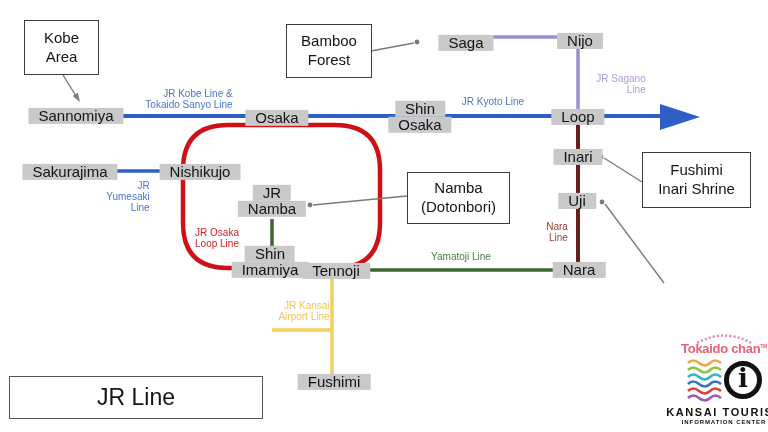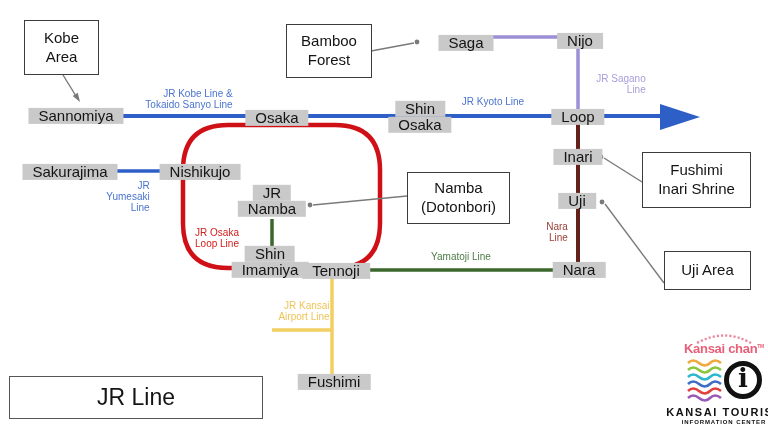--- a/index.html
+++ b/index.html
@@ -151,30 +151,29 @@
     </div>
 
   <div class="callout" style="left:286px;top:24px;width:84px;height:52px">Bamboo
 Forest</div>
   <div class="callout" style="left:24px;top:20px;width:73px;height:53px">Kobe
 Area</div>
   <div class="callout" style="left:407px;top:172px;width:101px;height:50px">Namba
 (Dotonbori)</div>
   <div class="callout" style="left:642px;top:152px;width:107px;height:54px">Fushimi
 Inari Shrine</div>
-  <div class="callout" style="left:664px;top:251px;width:85px;height:37px">Uji Area</div>
 
   <div class="legendbox" style="left:9px;top:376px;width:252px;height:41px">JR Line</div>
 
   <div class="logo">
     <svg width="66" height="14" viewBox="0 0 66 14">
       <path d="M6 13 Q33 -2 60 13" fill="none" stroke="#e88ba0" stroke-width="2.4" stroke-dasharray="2.2 2"></path>
     </svg>
     <div class="brand" style="color:#e85f78">
-      <span>Kansai chan</span><sup>TM</sup>
+      <span>Tokaido chan</span><sup>TM</sup>
     </div>
     <div class="logo-mid">
       <svg width="36" height="44" viewBox="0 0 36 44">
         <path d="M2 5 q5 -5 11 0 t11 0 t11 0" fill="none" stroke-width="2.6" stroke="#f0a93c"></path>
         <path d="M2 12 q5 -5 11 0 t11 0 t11 0" fill="none" stroke-width="2.6" stroke="#8cc63f"></path>
         <path d="M2 19 q5 -5 11 0 t11 0 t11 0" fill="none" stroke-width="2.6" stroke="#29b8ce"></path>
         <path d="M2 26 q5 -5 11 0 t11 0 t11 0" fill="none" stroke-width="2.6" stroke="#3f6fc4"></path>
         <path d="M2 33 q5 -5 11 0 t11 0 t11 0" fill="none" stroke-width="2.6" stroke="#e0413c"></path>
         <path d="M2 40 q5 -5 11 0 t11 0 t11 0" fill="none" stroke-width="2.6" stroke="#9b59b6"></path>
       </svg>

